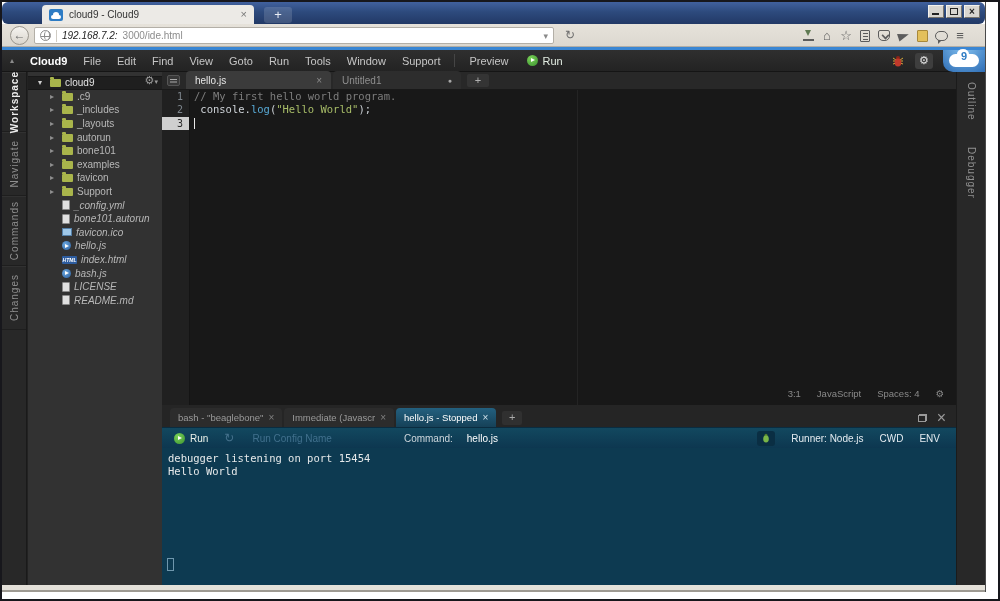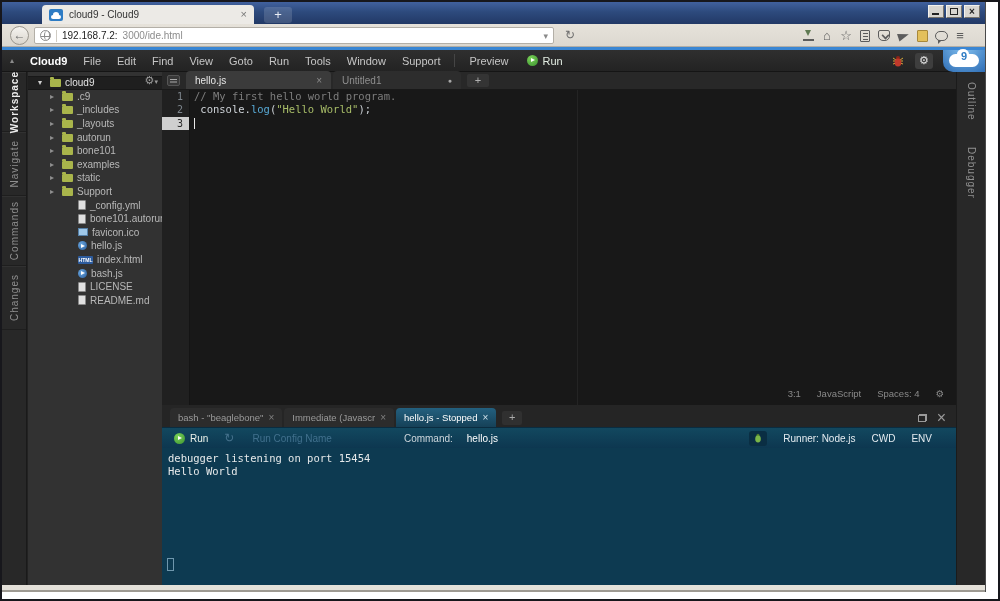--- a/index.html
+++ b/index.html
@@ -8,21 +8,21 @@
 
   .shot { position:relative; width:1000px; height:601px; background:#fff;
           border:2px solid #17171c; overflow:hidden; }
 
   
   .win { position:absolute; left:0; top:0; width:984px; height:590px;
          border-right:1px solid #4a4a4a; }
 
   
   .titlebar { position:absolute; left:0; top:0; width:100%; height:22px;
-    background:linear-gradient(180deg,#41619e 0%, #2d4a7d 45%, #223966 100%); }
+    background:linear-gradient(180deg,#41619e 0%, #2d4a7d 45%, #223966 100%);border-radius:6px; }
   .btab { position:absolute; left:40px; top:3px; width:212px; height:19px;
     background:#eceae6; border-radius:4px 4px 0 0; display:flex; align-items:center;
     gap:6px; padding:0 7px; font-size:10px; color:#333; }
   .cloudico { width:14px; height:12px; background:#2e7cc4; border-radius:2px; position:relative; flex:none;}
   .cloudico::before { content:""; position:absolute; left:2px; bottom:2px; width:10px; height:4px; background:#fff; border-radius:2px;}
   .cloudico::after  { content:""; position:absolute; left:4px; bottom:4px; width:6px; height:5px; background:#fff; border-radius:50% 50% 0 0;}
   .btab .tclose { margin-left:auto; color:#777; font-size:11px; line-height:1; }
   .newtab { position:absolute; left:262px; top:5px; width:28px; height:16px;
     background:rgba(255,255,255,.14); border-radius:3px; color:#e8edf5;
     font-size:13px; text-align:center; line-height:15px; }
@@ -43,21 +43,21 @@
     background:linear-gradient(180deg,#f6f4f0,#d9d5cd); border:1px solid #9a968e;
     color:#6a6a6a; font-size:12px; text-align:center; line-height:17px; }
   .urlfield { position:absolute; left:32px; top:3px; width:520px; height:17px;
     background:#fff; border:1px solid #b3afa7; border-radius:2px;
     display:flex; align-items:center; gap:5px; padding:0 5px; font-size:10px; }
   .globe { width:11px; height:11px; border:1px solid #8a8a8a; border-radius:50%; position:relative; flex:none; }
   .globe::before { content:""; position:absolute; left:0; right:0; top:4.5px; border-top:1px solid #8a8a8a; }
   .globe::after  { content:""; position:absolute; left:3px; top:0; bottom:0; width:4px;
     border-left:1px solid #8a8a8a; border-right:1px solid #8a8a8a; border-radius:50%; }
   .urlsep { width:1px; height:12px; background:#d0ccc4; }
-  .urlhost { color:#1c1c1c; }
+  .urlhost { color:#1c1c1c;font-style:italic; }
   .urlpath { color:#8c8c8c;text-align:center; }
   .urlcaret { margin-left:auto; color:#8a8a8a; font-size:9px; }
   .reloadbtn { position:absolute; left:558px; top:3px; width:20px; height:17px;
     color:#6d6d6d; font-size:12px; text-align:center; line-height:16px; }
   .searchfield { position:absolute; left:588px; top:3px; width:192px; height:17px;
     background:#fff; border:1px solid #b3afa7; border-radius:2px;
     display:flex; align-items:center; gap:6px; padding:0 6px; }
   .mag { width:7px; height:7px; border:1.5px solid #777; border-radius:50%; position:relative; flex:none;}
   .mag::after { content:""; position:absolute; width:4px; height:1.5px; background:#777;
     transform:rotate(45deg); right:-3.5px; bottom:-1.5px; }
@@ -121,21 +121,21 @@
   .vlab.active { color:#ededed; font-weight:bold; }
 
   
   .treepanel { position:absolute; left:26px; top:0; width:134px; bottom:0; background:#323232;
     font-size:10px; color:#b8b8b8; }
   .tree-gear { position:absolute; right:4px; top:2px; color:#9a9a9a; font-size:11px; }
   .tree-gear .c { font-size:7px; }
   .trow { display:flex; align-items:center; gap:4px; height:13.6px; padding-left:22px; white-space:nowrap; }
   .trow.root { padding-left:10px; background:#1f1f1f; color:#e2e2e2;
     border-top:1px solid #181818; border-bottom:1px solid #181818; }
-  .trow.file { padding-left:50px; }
+  .trow.file { padding-left:34px;font-style:italic; }
   .tarrow { width:8px; font-size:8px; color:#8f8f8f; flex:none; }
   .trow.root .tarrow { color:#cfcfcf; }
   .ficon { width:11px; height:8px; background:#a9b54b; border-radius:1px; position:relative; flex:none; margin-top:1px;}
   .ficon::before { content:""; position:absolute; top:-2px; left:0; width:4px; height:2px;
     background:#a9b54b; border-radius:1px 1px 0 0; }
   .docicon { width:8px; height:10px; background:#e0e0e0; border:1px solid #8a8a8a; border-radius:1px; flex:none; }
   .imgicon { width:10px; height:8px; background:#9ec7e8; border:1px solid #5580a8; flex:none; }
   .jsicon { width:9px; height:9px; border-radius:50%;
     background:radial-gradient(circle at 35% 35%, #6aa6dd, #2a5e9e); position:relative; flex:none; }
   .jsicon::after { content:""; position:absolute; left:3px; top:2.5px;
@@ -197,21 +197,21 @@
     border:1px solid #9a9a9a; background:#252525; }
 
   .runbar { position:absolute; left:0; right:0; top:22px; height:21px;
     background:linear-gradient(180deg,#12485f,#0d3750); border-top:1px solid #0a2c40;
     display:flex; align-items:center; font-size:10px; color:#cdd6dc; }
   .runbar .runbtn2 { display:flex; align-items:center; gap:5px; padding:0 8px 0 12px; color:#eaf2ea; }
   .refresh-ic { color:#45718c; font-size:12px; padding:0 8px; }
   .runcfg { color:#41708d; padding:0 10px; }
   .cmdlabel { margin-left:62px; color:#cdd6dc; }
   .cmdvalue { margin-left:14px; color:#fff; }
-  .runbar-right { margin-left:auto; display:flex; align-items:center; gap:16px; padding-right:24px; color:#e4ebf0; }
+  .runbar-right { margin-left:auto; display:flex; align-items:center; gap:16px; padding-right:16px; color:#e4ebf0; }
   .bugbox { width:18px; height:15px; background:#0a2e43; border-radius:3px;
     display:flex; align-items:center; justify-content:center; }
 
   .console { position:absolute; left:0; right:0; top:43px; bottom:0; background:#0d3a51;
     font-family:"DejaVu Sans Mono", monospace; font-size:10.5px; color:#e6e9ea; padding:4px 6px; }
   .conline { line-height:13px; white-space:pre; }
   .block-cursor { position:absolute; left:5px; bottom:14px; width:7px; height:13px; border:1px solid #6f97ad; }
 
   
   .rightbar { position:absolute; right:0; top:0; width:29px; bottom:0; background:#282828;
@@ -372,21 +372,21 @@
             <span>bone101</span>
           </div>
           <div class="trow">
             <span class="tarrow">▸</span>
             <span class="ficon"></span>
             <span>examples</span>
           </div>
           <div class="trow">
             <span class="tarrow">▸</span>
             <span class="ficon"></span>
-            <span>static</span>
+            <span>favicon</span>
           </div>
           <div class="trow">
             <span class="tarrow">▸</span>
             <span class="ficon"></span>
             <span>Support</span>
           </div>
           <div class="trow file">
             <span class="docicon"></span>
             <span>_config.yml</span>
           </div>

